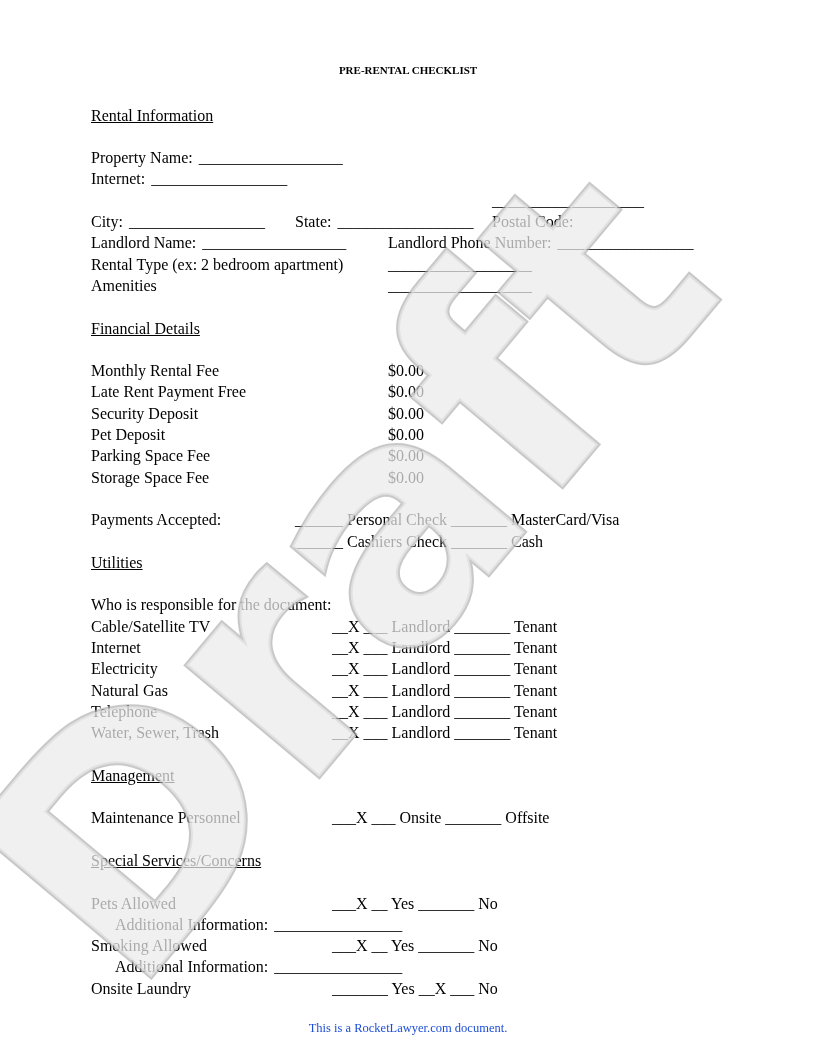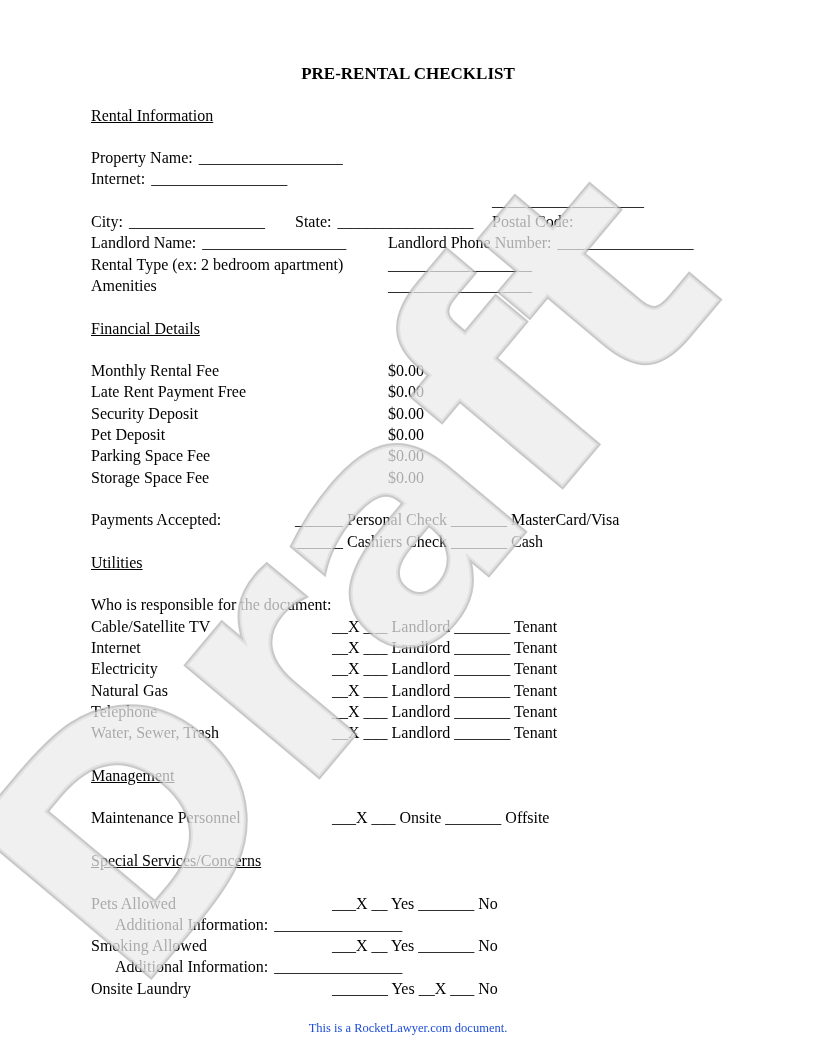--- a/index.html
+++ b/index.html
@@ -5,21 +5,21 @@
   html,body{margin:0;padding:0;background:#fff;}
   .page{
     position:relative;width:816px;height:1056px;background:#fff;overflow:hidden;
     font-family:"Liberation Serif","DejaVu Serif",serif;font-size:16px;color:#000;
   }
   .content{position:absolute;left:91px;top:64px;width:634px;}
   .row{position:relative;height:21.3px;white-space:nowrap;}
   .sp{height:21.3px;}
   .abs{position:absolute;top:0;left:0;}
   .c204{left:204px;} .c205{left:205px;margin-left:36px;} .c309{left:297px;} .c401{left:401px;} .c36{left:24px;font-family:Liberation Serif, serif;}
-  .title{text-align:center;font-weight:bold;font-size:17px;}
+  .title{text-align:center;font-weight:bold;font-size:11px;}
   .h{font-weight:normal;text-decoration:underline;}
   .blank{margin-left:6px;letter-spacing:0;}
   .footer{
     position:absolute;left:0;right:0;top:1021px;text-align:center;
     font-size:12.5px;color:#1d4ed8;
   }
   .wm{position:absolute;left:0;top:0;z-index:5;pointer-events:none;}
   .wm text{
     font-family:"DejaVu Sans","Liberation Sans",sans-serif;
     font-weight:bold;font-size:318px;

